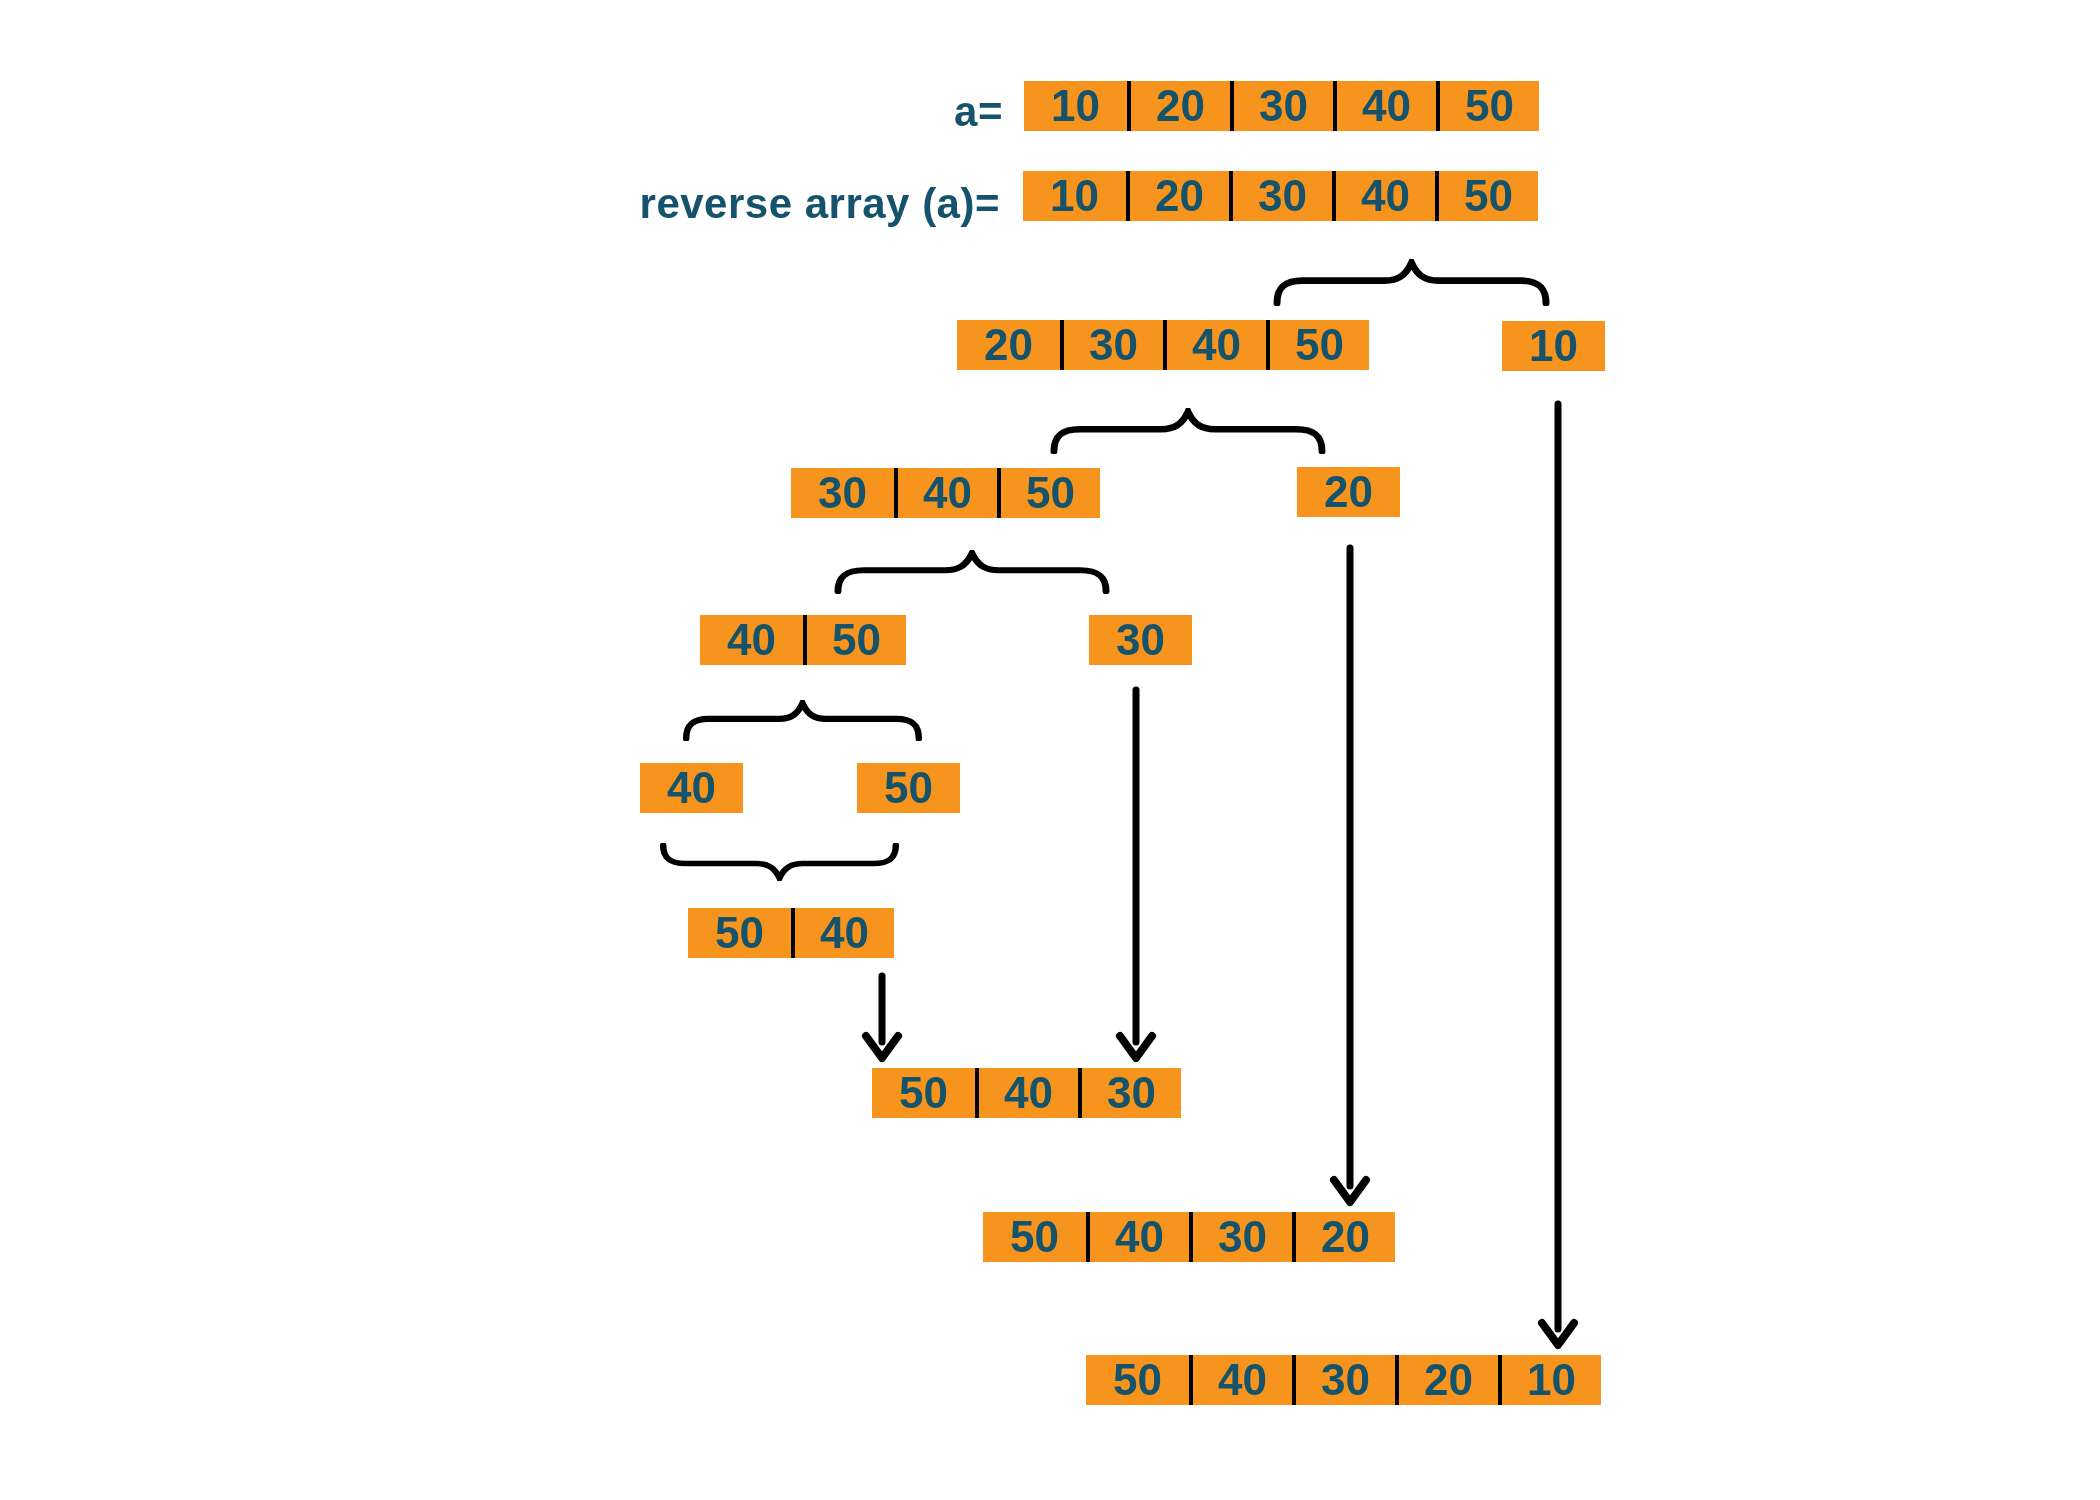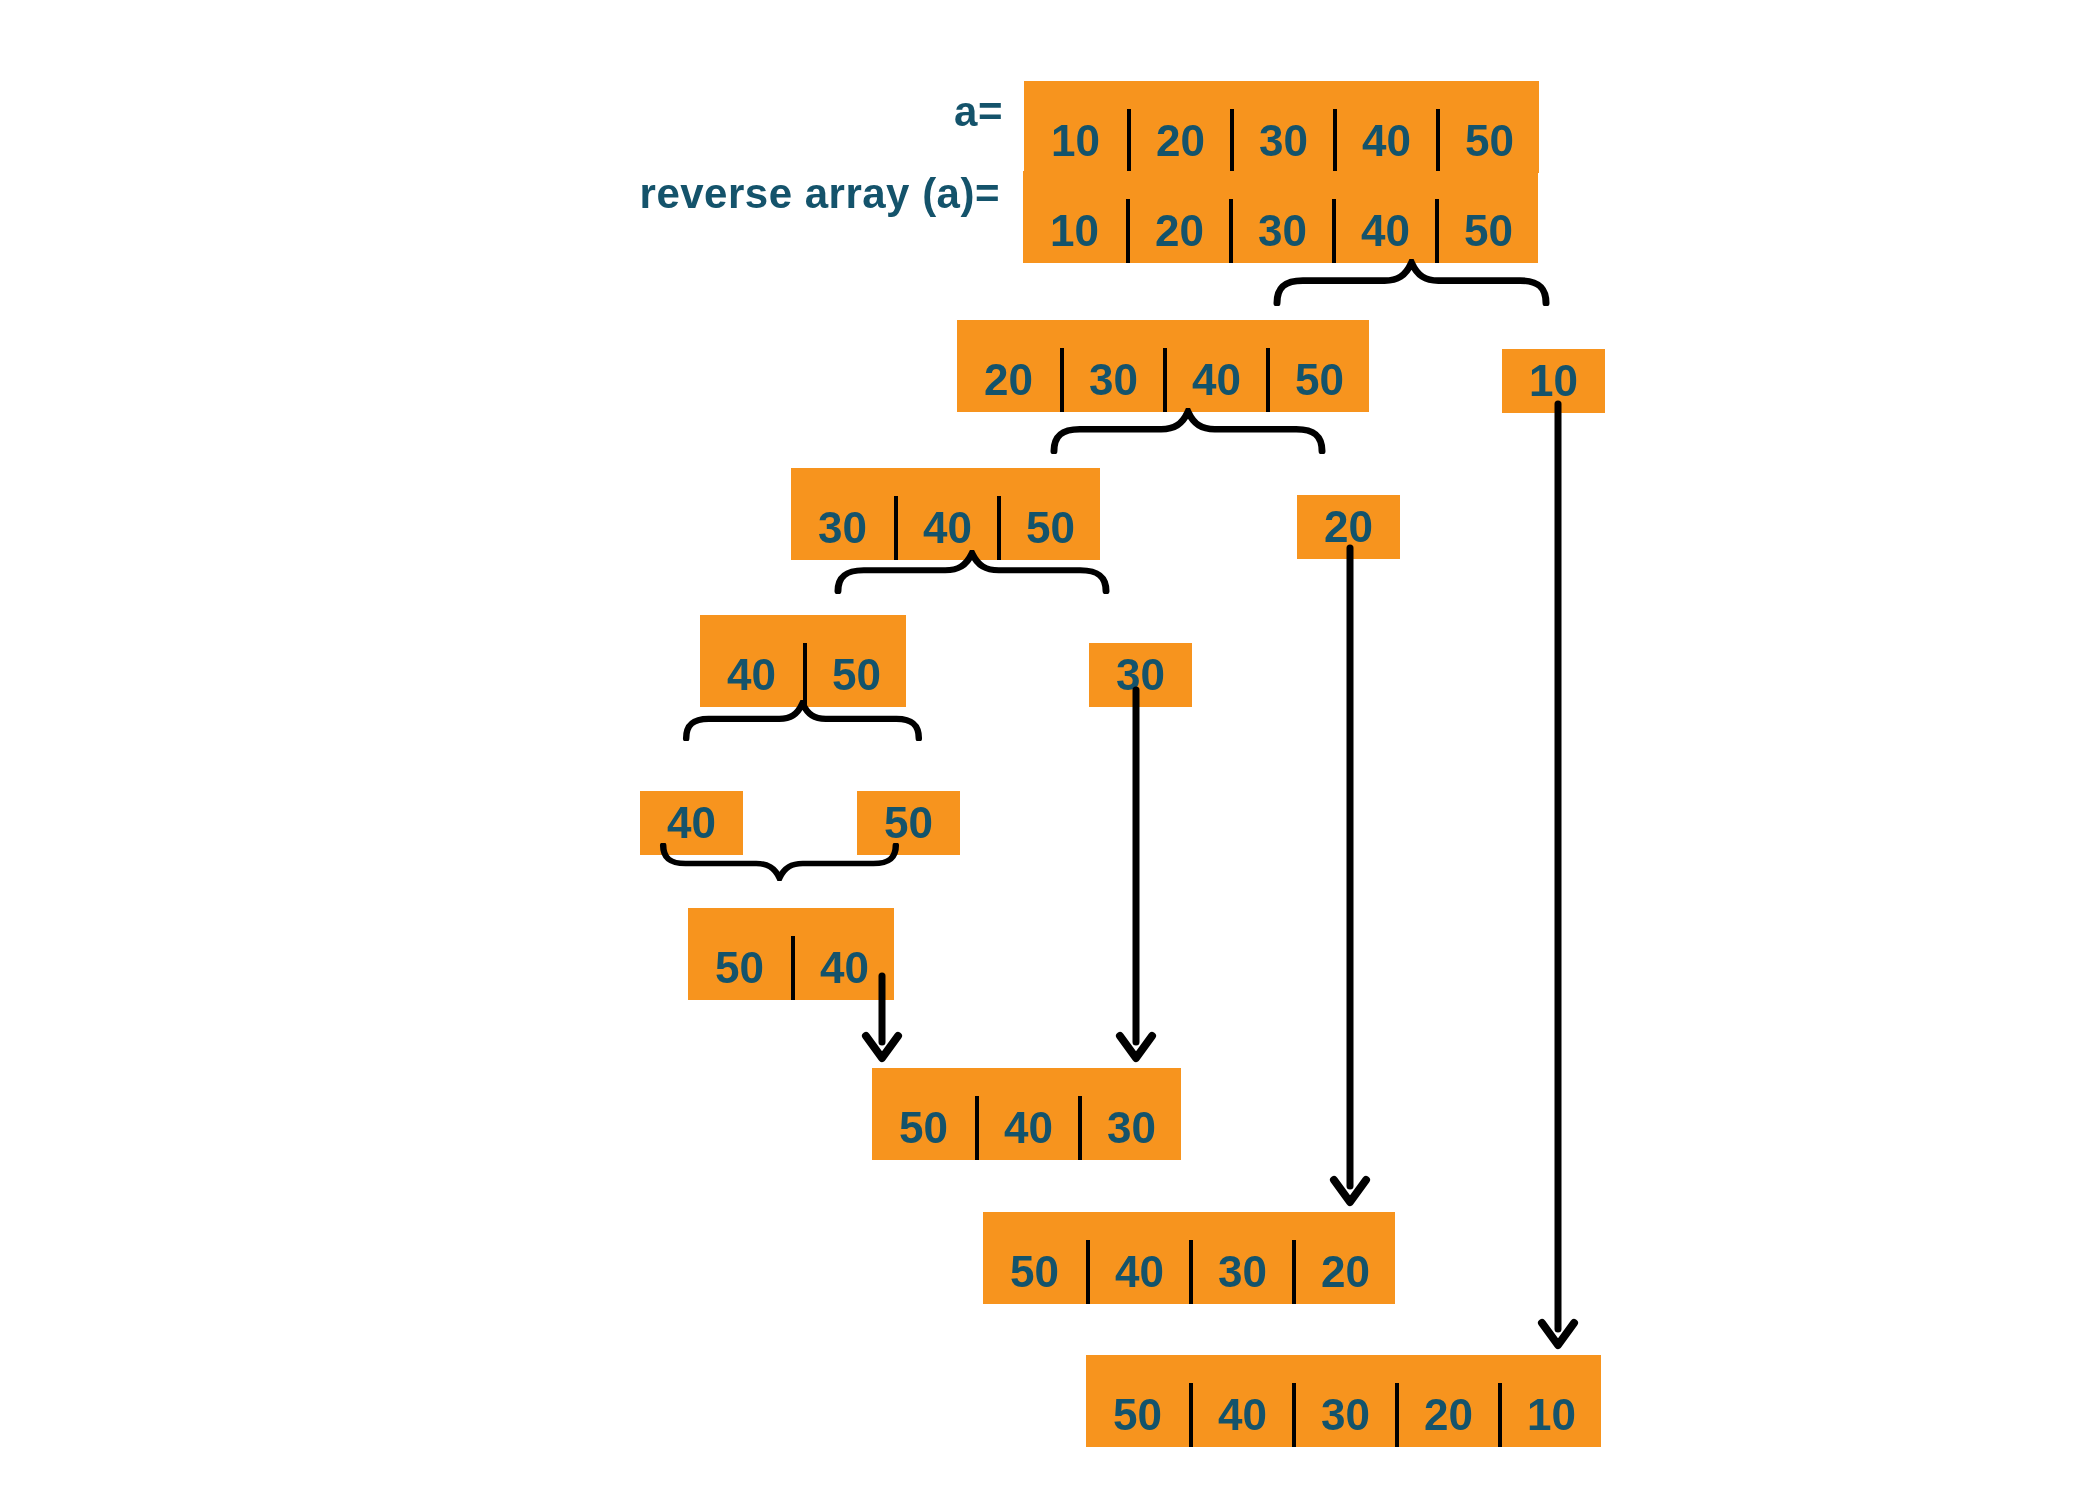--- a/index.html
+++ b/index.html
@@ -28,43 +28,43 @@
     letter-spacing: 0.5px;
     white-space: pre;
   }
 
   .arr {
     position: absolute;
     display: flex;
     background: var(--cell-bg);
   }
   .cell {
-    width: 103px; height: 64px;
+    width: 103px; height: 50px;
     box-sizing: border-box;
     background: var(--cell-bg);
     color: var(--text);
     font-weight: bold;
     font-size: 44px;
-    display: flex; align-items: center; justify-content: center; margin-top: 28px;
+    display: flex; align-items: center; justify-content: center;
   }
   .arr .cell + .cell { border-left: 4px solid var(--line); }
   .solo { position: absolute; }
 
   .brace { position: absolute; }
   .brace svg { display: block; width: 100%; height: 100%; }
 
   .arrow-layer { position: absolute; left: 0; top: 0; pointer-events: none; }
 </style>
 </head>
 <body>
 
 <div class="canvas">
 
   <div class="label" style="left:703px; top:81px; width:300px;">a=</div>
-  <div class="label" style="left:420px; top:163px; width:580px;">reverse array (a)=</div>
+  <div class="label" style="left:420px; top:173px; width:580px;">reverse array (a)=</div>
 
   <div class="arr" style="left:1024px; top:81px;">
     <div class="cell">10</div>
     <div class="cell">20</div>
     <div class="cell">30</div>
     <div class="cell">40</div>
     <div class="cell">50</div>
   </div>
 
   <div class="arr" style="left:1023px; top:171px;">

